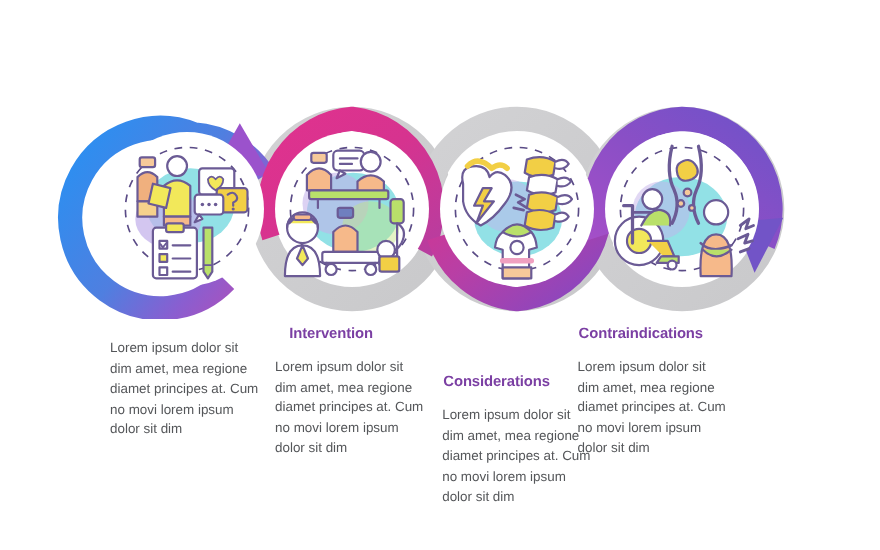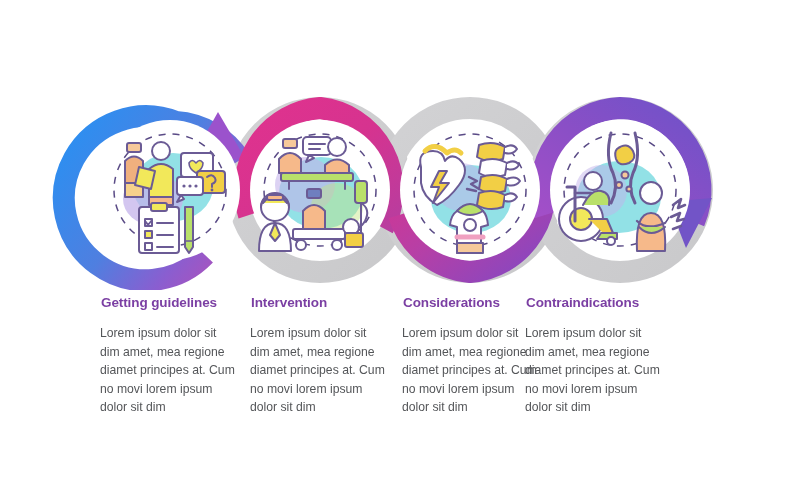--- a/index.html
+++ b/index.html
@@ -25,22 +25,22 @@
     font-size:13.5px;font-weight:bold;color:#7b3fa3;
     letter-spacing:-0.1px;margin:0 0 13px 0;line-height:16px;
     white-space:nowrap;
   }
   .col .body{
     font-size:12.2px;color:#545659;line-height:18.5px;margin:12px;
     font-weight:normal;
   }
   
   #col0{left:88px;}  #col0 .heading{margin-left:13px;}
-  #col1{left:238px;} #col1 .heading{margin-left:13px;}
-  #col2{left:390px;} #col2 .heading{margin-left:13px;}
+  #col1{left:238px;} #col1 .heading{margin-left:25px;}
+  #col2{left:390px;} #col2 .heading{margin-left:13px;margin-top:44px;}
   #col3{left:513px;} #col3 .heading{margin-left:13px;}
 </style>
 </head>
 <body>
 
 <div class="canvas">
 
   <div class="rings">
     <svg class="ringsvg" width="800" height="290" viewBox="0 0 800 290">
       <defs>
@@ -275,21 +275,20 @@
           <path d="M126 102 l9 -4 -3 8 7 -2" stroke-width="2.6" fill="none"></path>
           <path d="M128 114 l8 -3" stroke-width="2.6"></path>
         </g>
       </svg>
     </div>
   </div>
 
   <div class="cols">
 
     <div class="col" id="col0">
-      <div class="heading">Getting guidelines</div>
       <div class="body">Lorem ipsum dolor sit dim amet, mea regione diamet principes at. Cum no movi lorem ipsum dolor sit dim</div>
     </div>
 
     <div class="col" id="col1">
       <div class="heading">Intervention</div>
       <div class="body">Lorem ipsum dolor sit dim amet, mea regione diamet principes at. Cum no movi lorem ipsum dolor sit dim</div>
     </div>
 
     <div class="col" id="col2">
       <div class="heading">Considerations</div>

